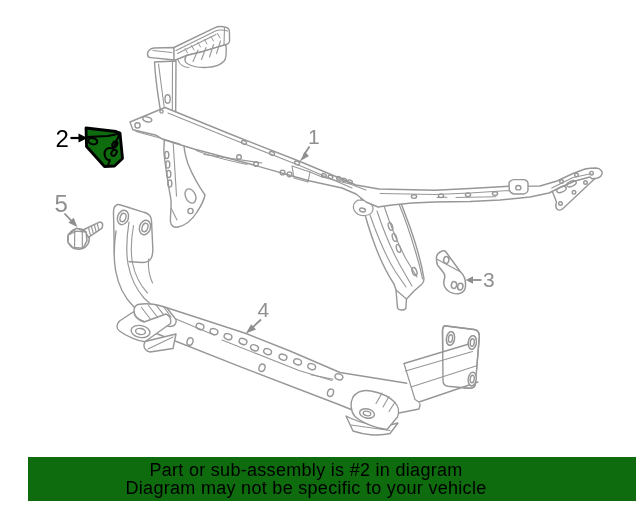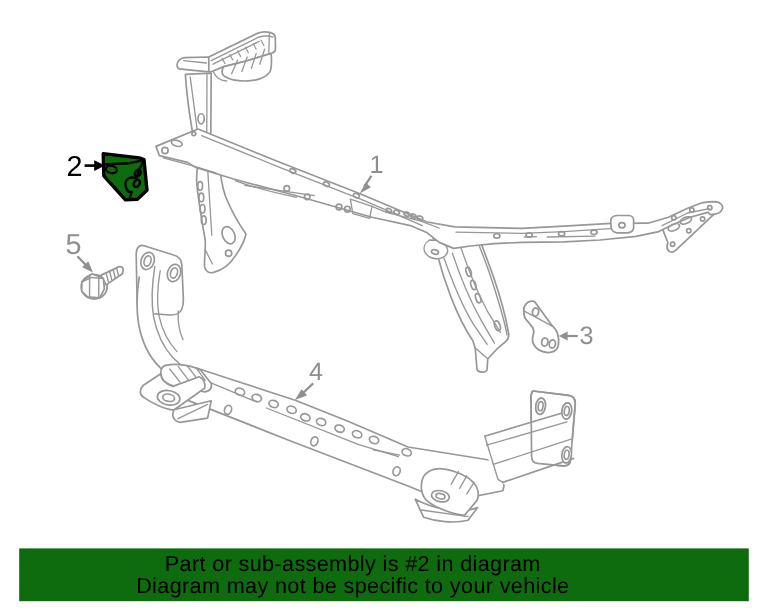--- a/index.html
+++ b/index.html
@@ -1,18 +1,18 @@
 <!DOCTYPE html>
 <html><head>
 <meta charset="utf-8">
 <style>
 html,body{margin:0;padding:0;background:#ffffff;width:640px;height:512px;overflow:hidden;}
 *{box-sizing:border-box;}
 #stage{position:relative;width:640px;height:512px;font-family:"Liberation Sans",sans-serif;}
-#banner{position:absolute;left:16px;top:457px;width:608px;height:44px;background:#0e6b0e;color:#000;
+#banner{position:absolute;left:28px;top:457px;width:608px;height:44px;background:#0e6b0e;color:#000;
  font-size:18px;letter-spacing:0.3px;line-height:18.6px;text-align:center;padding-top:3.5px;padding-right:52px;}
 text{-webkit-font-smoothing:antialiased;}
 #banner{-webkit-font-smoothing:antialiased;}
 </style>
 </head>
 <body>
 <div id="stage">
 <svg width="640" height="512" viewBox="0 0 640 512" style="position:absolute;left:0;top:0">
 <g fill="none" stroke="#979797" stroke-width="1.4" stroke-linejoin="round" stroke-linecap="round">
 

